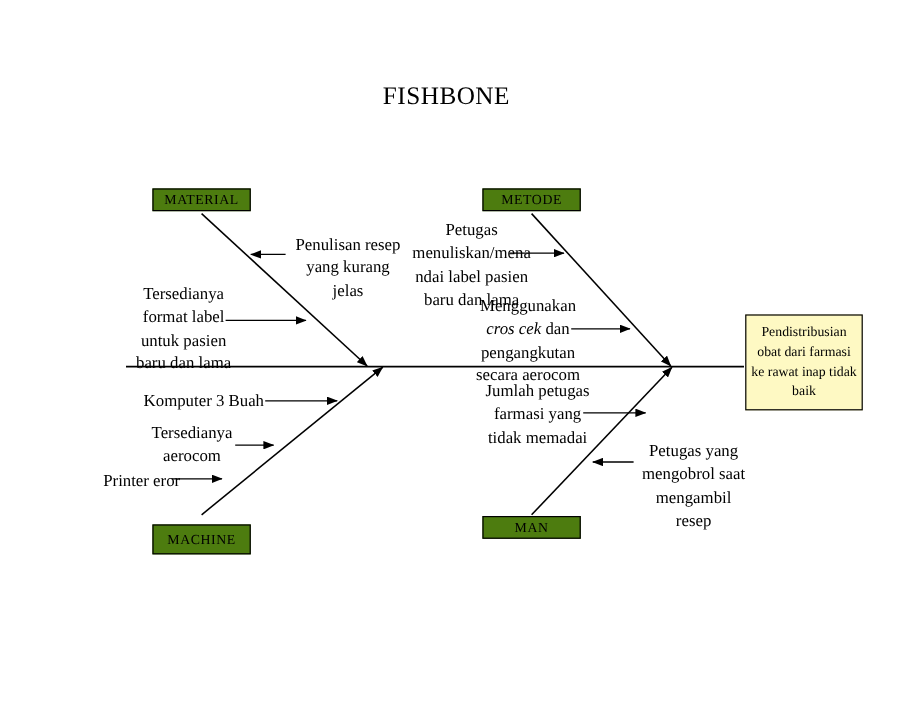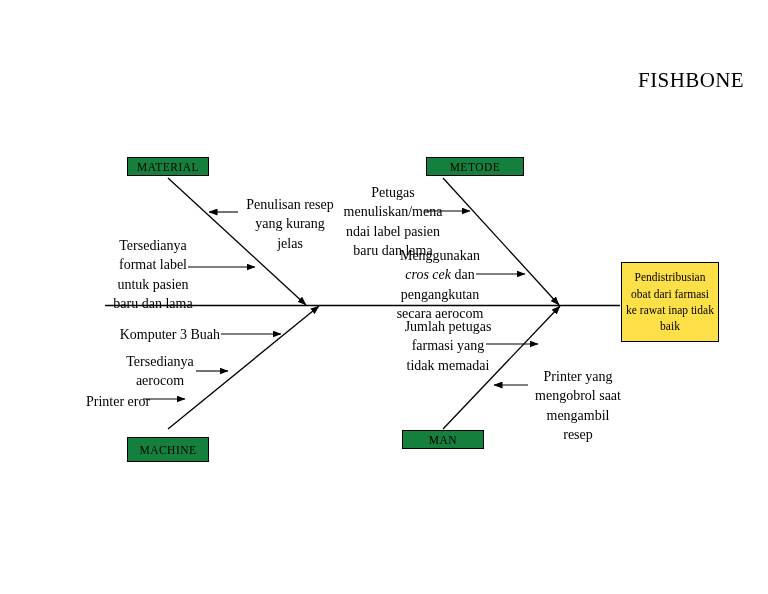--- a/index.html
+++ b/index.html
@@ -21,57 +21,57 @@
     left: 0;
     top: 0;
     width: 768px;
     height: 594px;
   }
   .title {
     position: absolute;
     left: 0;
     top: 68px;
     width: 744px;
-    text-align: right;
+    text-align: center;
     font-size: 21px;
     letter-spacing: 0.4px;
   }
   .cat-box {
     position: absolute;
     border: 1px solid #000000;
     box-sizing: border-box;
     display: flex;
     align-items: center;
     justify-content: center;
     font-size: 11.5px;
     letter-spacing: 0.5px;
-    background: #15803d;
+    background: #4d7c0f;
     text-align: right;
   }
   #box-material { left: 127px; top: 157px; width: 82px; height: 19px; }
-  #box-metode   { left: 402px; top: 157px; width: 98px; height: 19px; margin-left: 24px; }
+  #box-metode   { left: 402px; top: 157px; width: 82px; height: 19px; }
   #box-machine  { left: 127px; top: 437px; width: 82px; height: 25px; font-family: Liberation Serif, serif; }
   #box-man      { left: 402px; top: 430px; width: 82px; height: 19px; }
 
   .effect-box {
     position: absolute;
     left: 621px;
     top: 262px;
     width: 98px;
     height: 80px;
     border: 1px solid #000000;
     box-sizing: border-box;
     display: flex;
     align-items: center;
     justify-content: center;
     text-align: center;
     font-size: 11.5px;
     line-height: 1.42;
     padding: 4px 4px;
-    background: #fde047;
+    background: #fef9c3;
   }
   .cause-text {
     position: absolute;
     text-align: center;
     font-size: 14px;
     line-height: 1.38;
     white-space: pre-line;
     background: transparent;
   }
   .cause-text .ital { font-style: italic; }
@@ -148,18 +148,18 @@
 secara aerocom</span></div>
 
   <div class="cause-text" id="cause-komputer">Komputer 3 Buah</div>
   <div class="cause-text" id="cause-aerocom">Tersedianya
 aerocom</div>
   <div class="cause-text" id="cause-printer">Printer eror</div>
 
   <div class="cause-text" id="cause-jumlah">Jumlah petugas
 farmasi  yang
 tidak memadai</div>
-  <div class="cause-text" id="cause-mengobrol">Printer yang
+  <div class="cause-text" id="cause-mengobrol">Petugas yang
 mengobrol saat
 mengambil
 resep</div>
 
 </div>
 
 </body></html>

